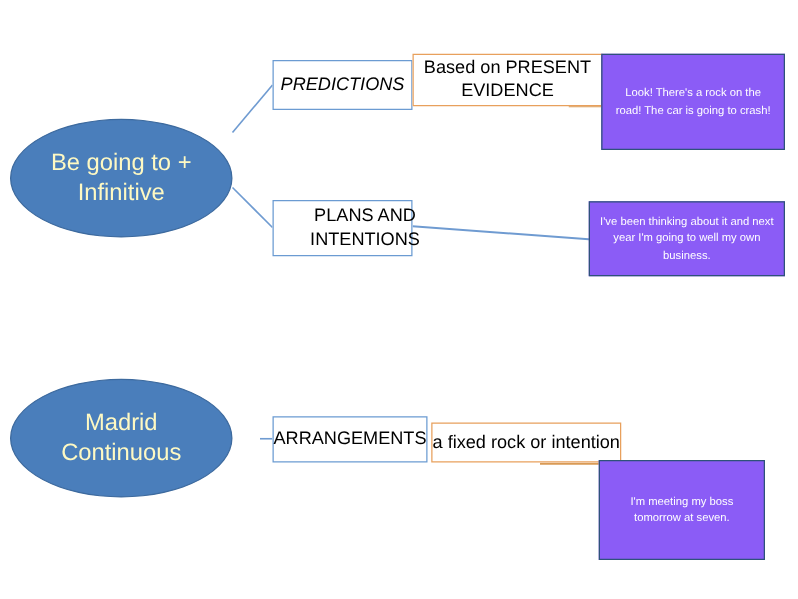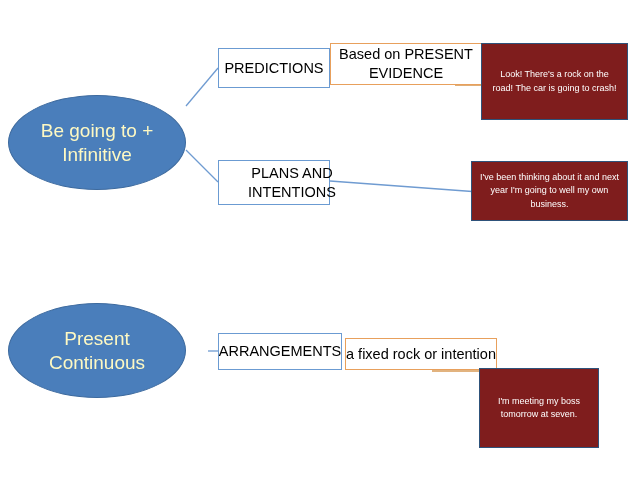--- a/index.html
+++ b/index.html
@@ -63,21 +63,21 @@
     display: flex;
     align-items: center;
     justify-content: center;
     text-align: center;
     color: #000000;
     font-size: 14.5px;
     line-height: 1.3;
   }
   .bbox {
     position: absolute;
-    background: #7f1d1d;
+    background: #8b5cf6;
     border: 1px solid #2e527a;
     box-sizing: border-box;
     color: #ffffff;
     font-size: 9px;
     line-height: 1.45;
     text-align: center;
     display: flex;
     flex-direction: column;
     justify-content: center;
     padding: 4px 8px;
@@ -100,24 +100,24 @@
     <line x1="432" y1="371" x2="479" y2="371" stroke="#d99a55" stroke-width="1.6"></line>
     <line x1="455" y1="53" x2="481" y2="53" stroke="#d99a55" stroke-width="1.6"></line>
     <line x1="455" y1="85" x2="481" y2="85" stroke="#d99a55" stroke-width="1.6"></line>
   </svg>
 
   <div class="ellipse" style="left:8px; top:95px; width:178px; height:95px;">
     <span class="label">Be going to + Infinitive</span>
   </div>
 
   <div class="ellipse" style="left:8px; top:303px; width:178px; height:95px;">
-    <span class="label">Present Continuous</span>
+    <span class="label">Madrid Continuous</span>
   </div>
 
-  <div class="wbox" style="left:218px; top:48px; width:112px; height:40px;">
+  <div class="wbox" style="left:218px; top:48px; width:112px; height:40px;font-style:italic;">
     <span>PREDICTIONS</span>
   </div>
 
   <div class="wbox" style="left:218px; top:160px; width:112px; height:45px;padding-left:36px;">
     <span>PLANS AND INTENTIONS</span>
   </div>
 
   <div class="wbox" style="left:218px; top:333px; width:124px; height:37px;">
     <span>ARRANGEMENTS</span>
   </div>
@@ -131,17 +131,17 @@
   </div>
 
   <div class="bbox" style="left:481px; top:43px; width:147px; height:77px;">
     <p>Look! There's a rock on the road! The car is going to crash!</p>
   </div>
 
   <div class="bbox" style="left:471px; top:161px; width:157px; height:60px;">
     <p>I've been thinking about it and next year I'm going to well my own business.</p>
   </div>
 
-  <div class="bbox" style="left:479px; top:368px; width:120px; height:80px;">
+  <div class="bbox" style="left:479px; top:368px; width:133px; height:80px;">
     <p>I'm meeting my boss tomorrow at seven.</p>
   </div>
 
 </div>
 
 </body></html>

